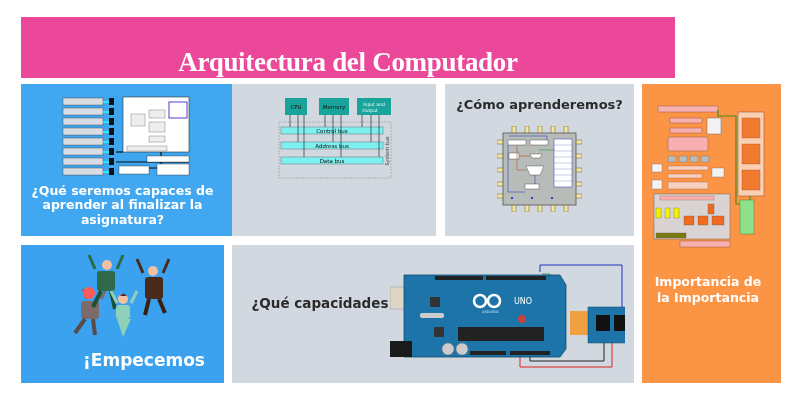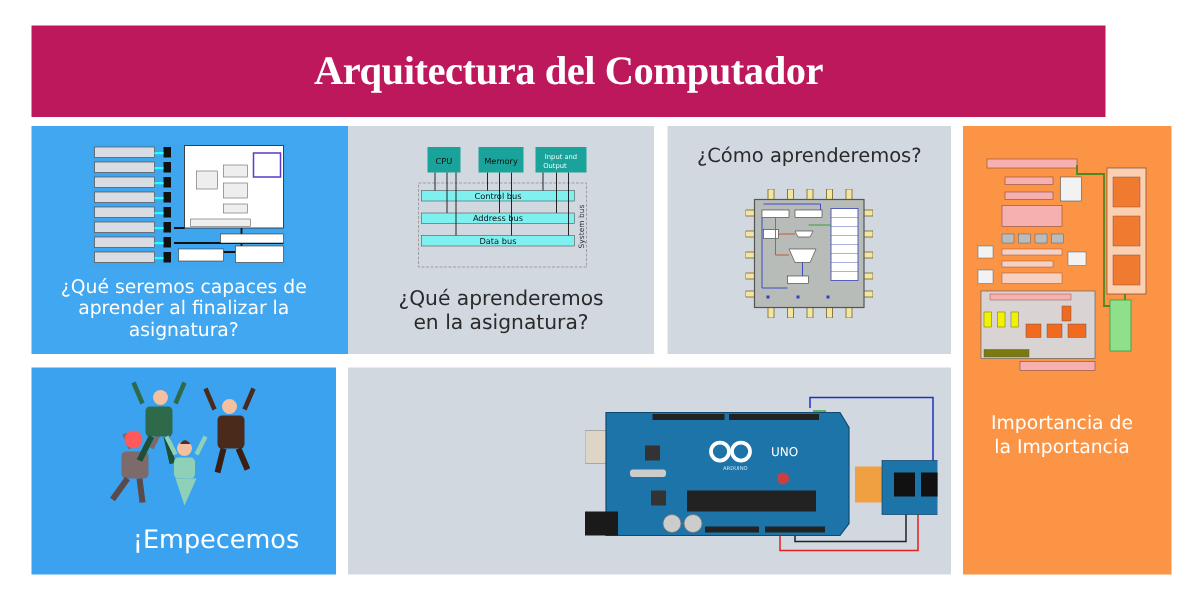--- a/index.html
+++ b/index.html
@@ -1,34 +1,34 @@
 <!DOCTYPE html>
 <html><head>
 <meta charset="utf-8">
 <style>
   * { box-sizing: border-box; margin: 0; padding: 0; }
   html, body { width: 800px; height: 400px; background: #ffffff; overflow: hidden; }
   body { position: relative; font-family: "Liberation Sans", sans-serif; }
   .abs { position: absolute; }
   .header {
-    left: 21px; top: 17px; width: 716px; height: 61px;
-    background: #be185d;
-    display: flex; align-items: center; justify-content: center;
+    left: 21px; top: 17px; width: 654px; height: 61px;
+    background: #ec4899;
+    display: flex; align-items: flex-end; justify-content: center;
   }
   .header h1 {
     color: #ffffff; font-family: "Liberation Serif", serif;
     font-weight: bold; font-size: 27px; letter-spacing: -0.3px;
   }
   .tile { overflow: hidden; }
   .blue { background: #40a7f0; }
   .blue2 { background: #3ba2ef; }
   .gray { background: #d2d8e0; }
   .orange { background: #fc9446; }
   .tile-text {
-    position: absolute; text-align: center; font-weight: normal;
+    position: absolute; text-align: center; font-weight: bold;
     font-family: "DejaVu Sans", sans-serif; line-height: 1.15;
   }
   .white { color: #ffffff; }
   .dark { color: #2a2a2a; }
   svg { position: absolute; display: block; }
 </style>
 </head>
 <body>
 
 <div class="abs header">
@@ -115,24 +115,20 @@
         <line x1="21" y1="18" x2="21" y2="45"></line>
         <line x1="27" y1="18" x2="27" y2="60"></line>
       <line x1="48" y1="18" x2="48" y2="30"></line>
         <line x1="56" y1="18" x2="56" y2="45"></line>
         <line x1="64" y1="18" x2="64" y2="60"></line>
       <line x1="85" y1="18" x2="85" y2="30"></line>
         <line x1="94" y1="18" x2="94" y2="45"></line>
         <line x1="102" y1="18" x2="102" y2="60"></line>
     </g>
   </svg>
-  <div class="tile-text dark" style="left:0;top:108px;width:204px;font-size:13.5px;">
-    <div>¿Qué aprenderemos</div>
-    <div>en la asignatura?</div>
-  </div>
 </div>
 
 <div class="abs tile gray" style="left:445px;top:84px;width:189px;height:152px;">
   <div class="tile-text dark" style="left:0;top:14px;width:189px;font-size:13px;">¿Cómo aprenderemos?</div>
   <svg style="left:52px;top:42px;" width="85" height="86" viewBox="0 0 85 86">
     <g fill="#f3e6a0" stroke="#6a5a20" stroke-width="0.5">
       <rect x="15" y="0" width="4" height="8"></rect>
         <rect x="28" y="0" width="4" height="8"></rect>
         <rect x="41" y="0" width="4" height="8"></rect>
         <rect x="54" y="0" width="4" height="8"></rect>
@@ -264,20 +260,21 @@
       <circle cx="88" cy="20" r="5" fill="#f3c0a0"></circle>
       <rect x="80" y="26" width="18" height="22" rx="3" fill="#4a2a1a"></rect>
       <path d="M84 48 L80 64 M94 48 L100 62" stroke="#3a1f12" stroke-width="4" fill="none"></path>
     </g>
   </svg>
   <div class="tile-text white" style="left:0;top:106px;width:246px;font-size:17px;">¡Empecemos</div>
 </div>
 
 <div class="abs tile gray" style="left:232px;top:245px;width:402px;height:138px;">
   <div class="tile-text dark" style="left:18px;top:51px;width:140px;font-size:13.5px;">
+    <div>¿Qué capacidades</div>
   </div>
   <svg style="left:158px;top:12px;" width="235" height="118" viewBox="0 0 235 118">
 
     <polyline points="150,15 150,8 232,8 232,60" fill="none" stroke="#2030c0" stroke-width="1"></polyline>
     <polyline points="152,17 160,17 160,62" fill="none" stroke="#3aa040" stroke-width="1"></polyline>
     <polyline points="130,95 130,110 222,110 222,72" fill="none" stroke="#e02020" stroke-width="1"></polyline>
     <polyline points="140,95 140,104 214,104 214,68" fill="none" stroke="#222" stroke-width="1"></polyline>
 
     <rect x="0" y="30" width="22" height="22" fill="#ddd6c6" stroke="#999" stroke-width="0.5"></rect>
 

